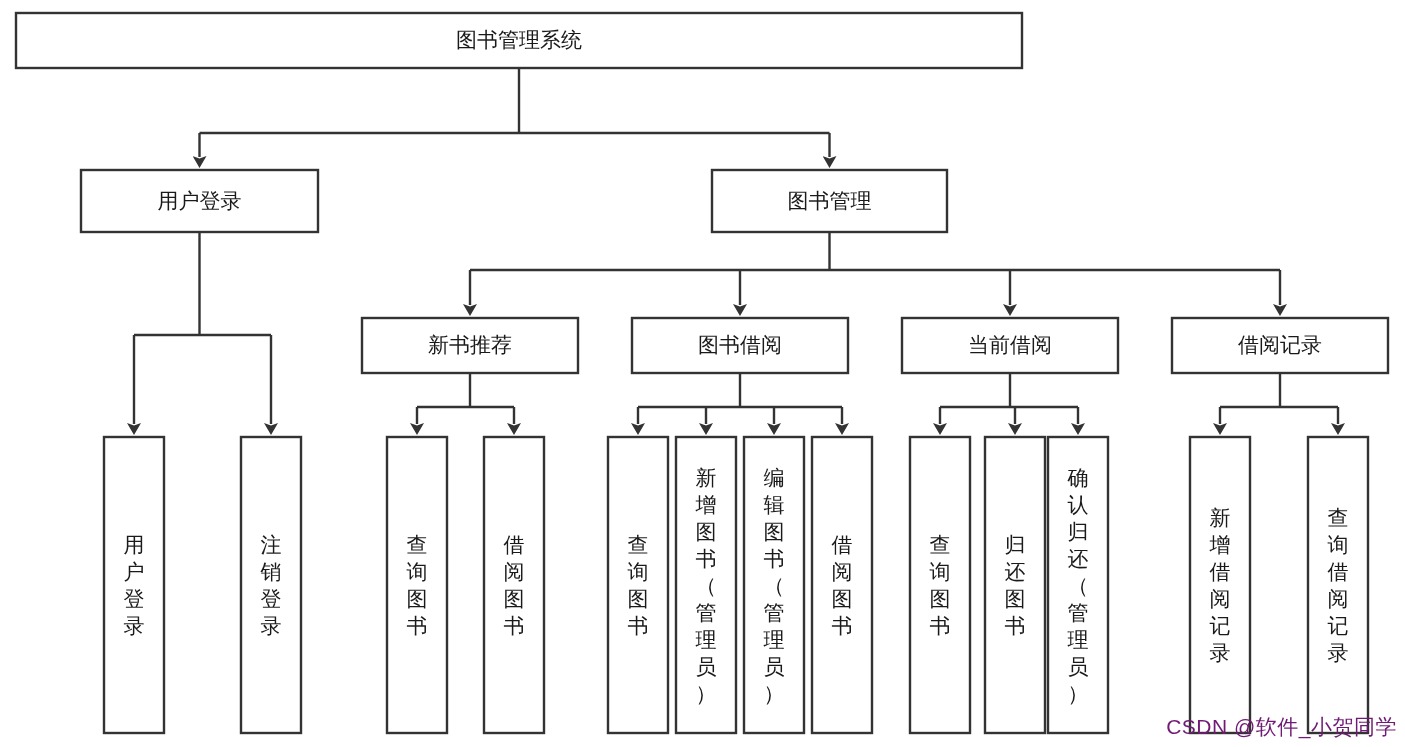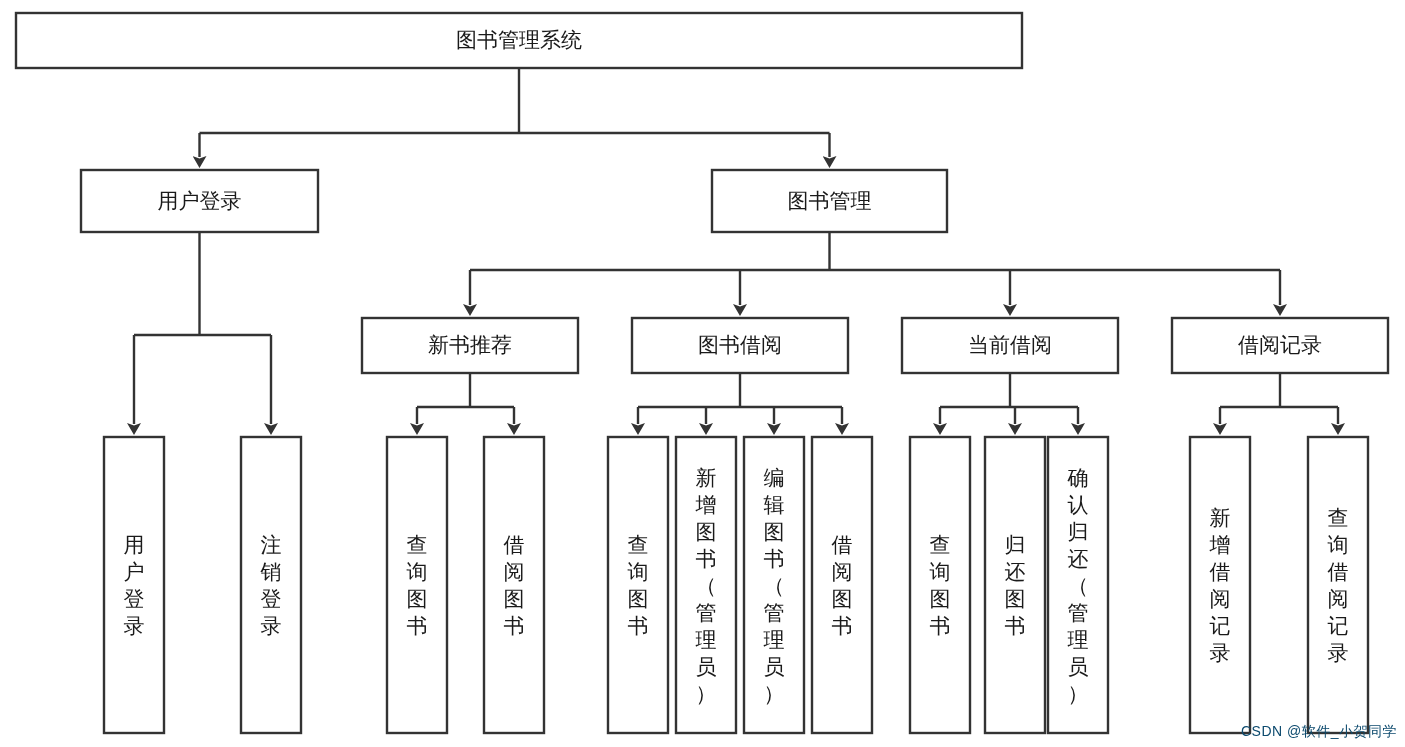--- a/index.html
+++ b/index.html
@@ -47,22 +47,22 @@
   }
   .arrow-head {
     fill: #333333;
     stroke: none;
   }
   .watermark {
     position: absolute;
     right: 8px;
     bottom: 6px;
     font-family: "Liberation Sans", "DejaVu Sans", sans-serif;
-    font-size: 14px;
-    color: #0c4a6e;
+    font-size: 21px;
+    color: #701a75;
     letter-spacing: 0.5px;
     white-space: nowrap;
     pointer-events: none;
   }
 </style>
 </head>
 <body>
 
 <svg id="diagram" viewBox="0 0 1405 747">
   <defs>

